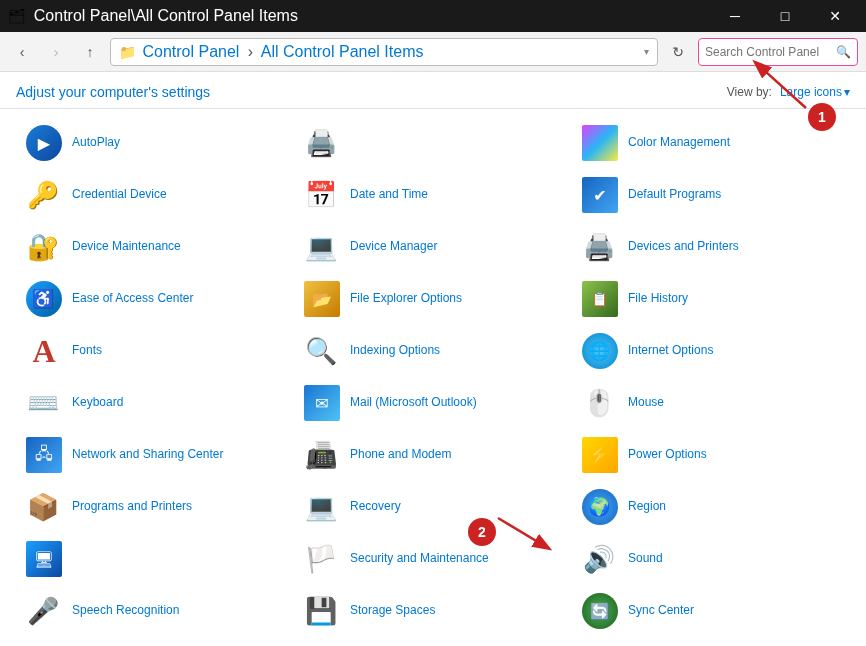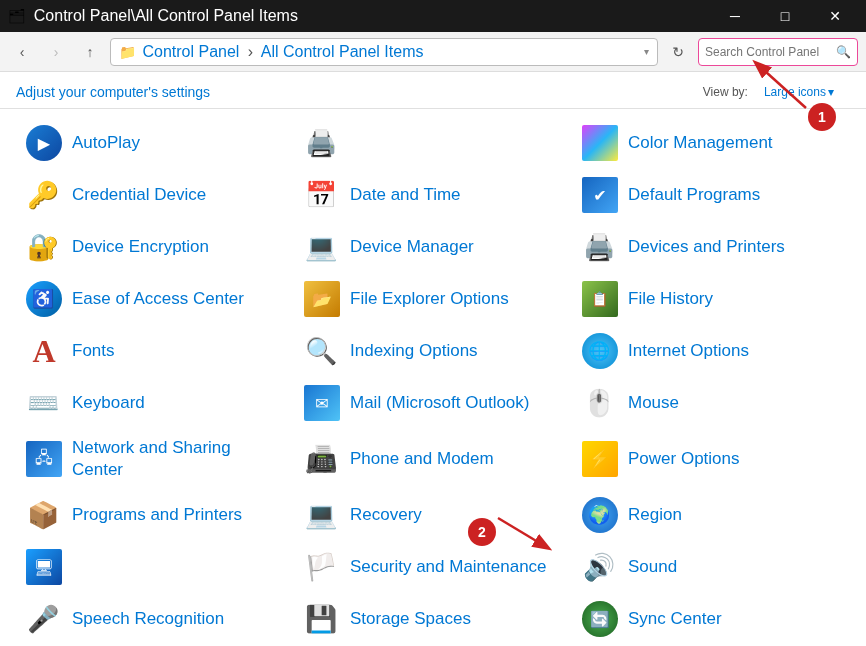--- a/index.html
+++ b/index.html
@@ -59,32 +59,32 @@
     .main-area {
       background: #fff;
       height: calc(646px - 32px - 40px);
       display: flex;
       flex-direction: column;
     }
     .header-bar {
       display: flex;
       align-items: center;
       justify-content: space-between;
-      padding: 12px 32px 8px 16px;
+      padding: 12px 16px 8px 16px;
       border-bottom: 1px solid #e0e0e0;
     }
     .header-title {
       font-size: 14px;
       color: #0078d4;
       font-weight: 400;
     }
     .view-by {
       display: flex;
       align-items: center;
-      gap: 16px;
+      gap: 8px;
       font-size: 12px;
       color: #555;
     }
     .view-by-link {
       color: #0078d4;
       cursor: pointer;
       font-size: 12px;
       display: flex;
       align-items: center;
       gap: 2px;
@@ -113,21 +113,21 @@
     .item-icon {
       width: 36px;
       height: 36px;
       flex-shrink: 0;
       display: flex;
       align-items: center;
       justify-content: center;
       font-size: 28px;
     }
     .item-label {
-      font-size: 17px;
+      font-size: 12px;
       color: #0078d4;
       line-height: 1.3;
       cursor: pointer;
     }
 
     
     .annotation {
       position: absolute;
       width: 28px;
       height: 28px;
@@ -225,21 +225,21 @@
         </div>
         <div class="item">
           <div class="item-icon" style="background:linear-gradient(135deg,#1565C0,#42A5F5); border-radius:2px; width:36px; height:36px; display:flex; align-items:center; justify-content:center;">
             <span style="color:#fff; font-size:16px;">✔</span>
           </div>
           <span class="item-label">Default Programs</span>
         </div>
 
         <div class="item">
           <div class="item-icon" style="font-size:26px;">🔐</div>
-          <span class="item-label">Device Encryption</span>
+          <span class="item-label">Device Maintenance</span>
         </div>
         <div class="item">
           <div class="item-icon" style="font-size:26px;">💻</div>
           <span class="item-label">Device Manager</span>
         </div>
         <div class="item">
           <div class="item-icon" style="font-size:26px;">🖨️</div>
           <span class="item-label">Devices and Printers</span>
         </div>
 

